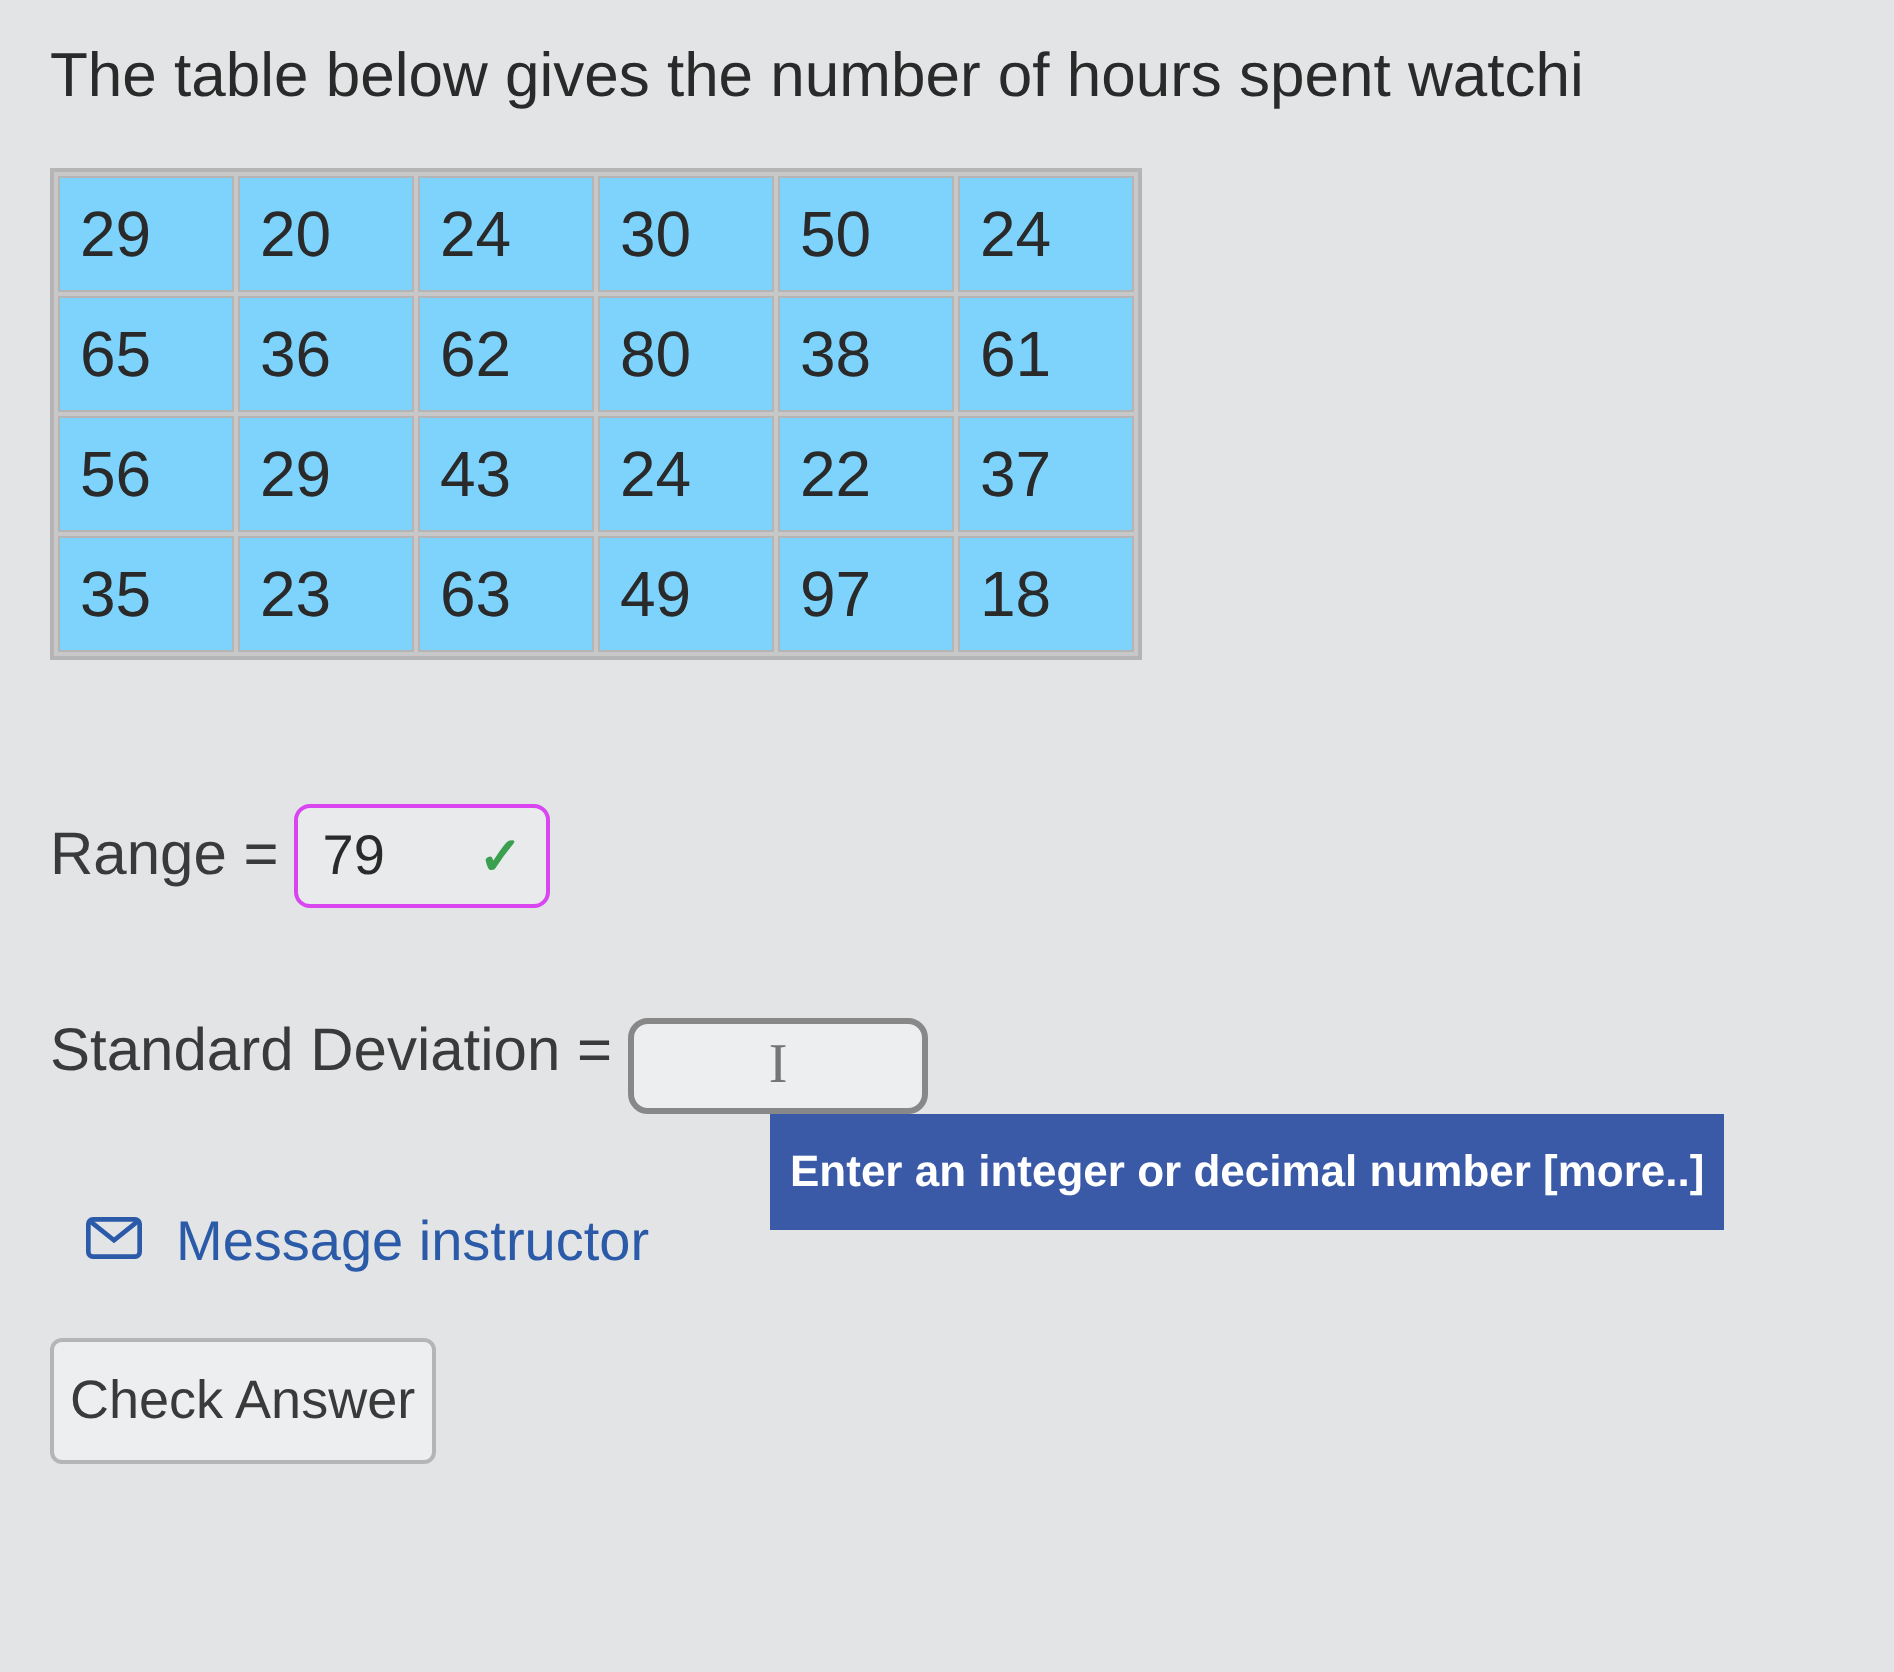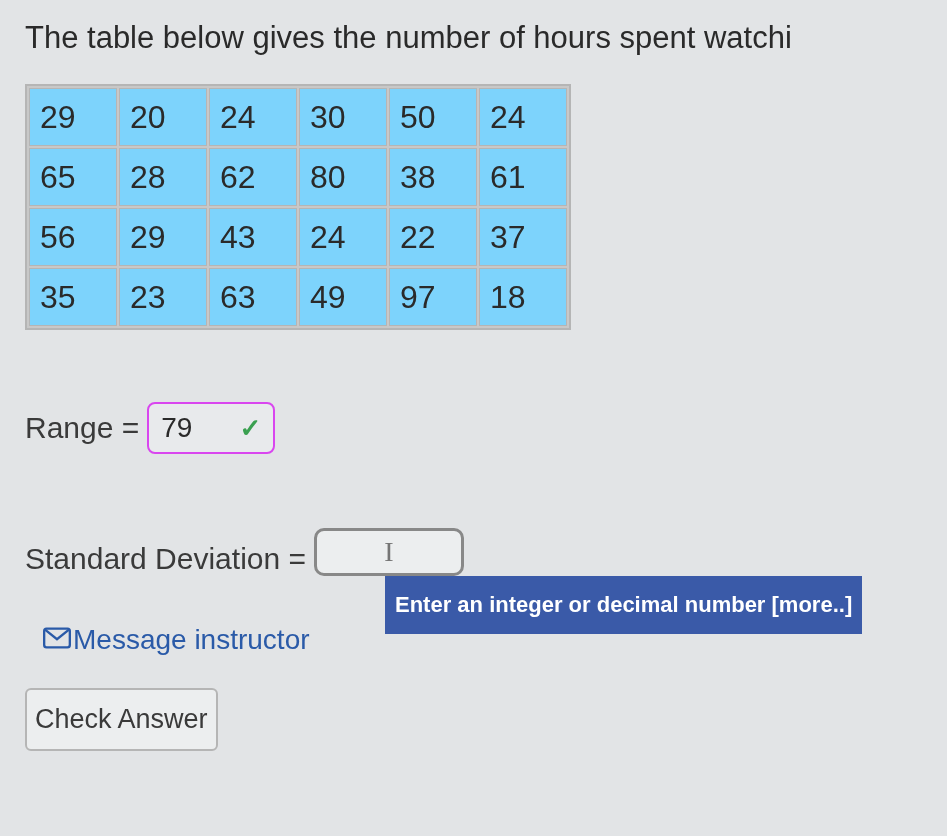--- a/index.html
+++ b/index.html
@@ -58,23 +58,23 @@
     .range-value {
       font-size: 28px;
       color: #2a2a2a;
     }
     .checkmark {
       color: #3aa050;
       font-size: 26px;
       font-weight: bold;
     }
     .sd-row {
-      margin-top: 74px;
-      display: flex;
-      align-items: flex-end;
+      margin-top: 55px;
+      display: flex;
+      align-items: flex-start;
       font-size: 30px;
       color: #3a3a3a;
       position: relative;
     }
     .sd-input {
       margin-left: 8px;
       border: 3px solid #888;
       border-radius: 10px;
       width: 150px;
       height: 48px;
@@ -101,21 +101,21 @@
       margin-top: 48px;
       font-size: 28px;
       color: #3a3a3a;
       display: flex;
       align-items: center;
     }
     .help-link {
       color: #2a5aa8;
       margin-left: 18px;
       display: flex;
-      gap: 2px;
+      gap: 17px;
     }
     .mail-icon {
       display: inline-block;
     }
     .mail-icon svg {
       width: 28px;
       height: 22px;
       stroke: #2a5aa8;
       fill: none;
       stroke-width: 2;
@@ -144,21 +144,21 @@
       <tr>
     <td>29</td>
     <td>20</td>
     <td>24</td>
     <td>30</td>
     <td>50</td>
     <td>24</td>
   </tr>
   <tr>
     <td>65</td>
-    <td>28</td>
+    <td>36</td>
     <td>62</td>
     <td>80</td>
     <td>38</td>
     <td>61</td>
   </tr>
   <tr>
     <td>56</td>
     <td>29</td>
     <td>43</td>
     <td>24</td>

